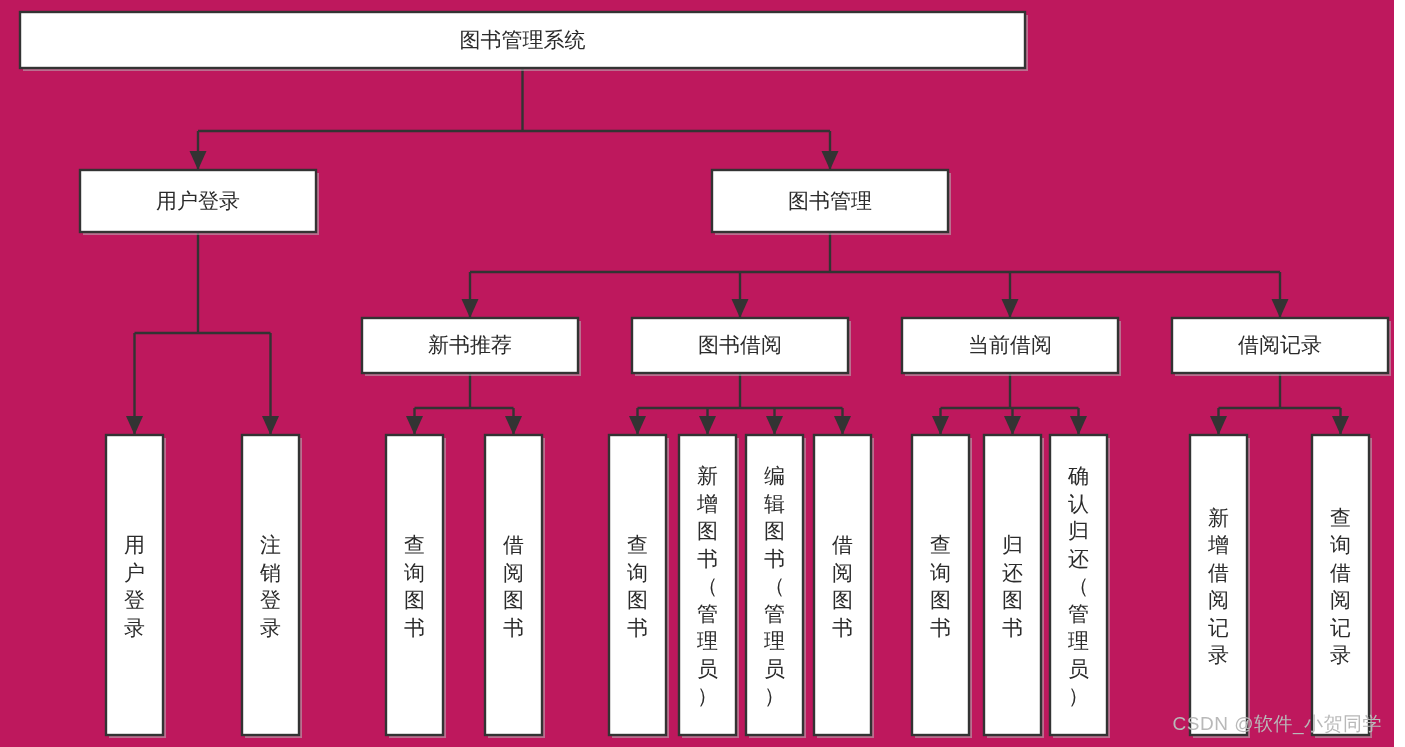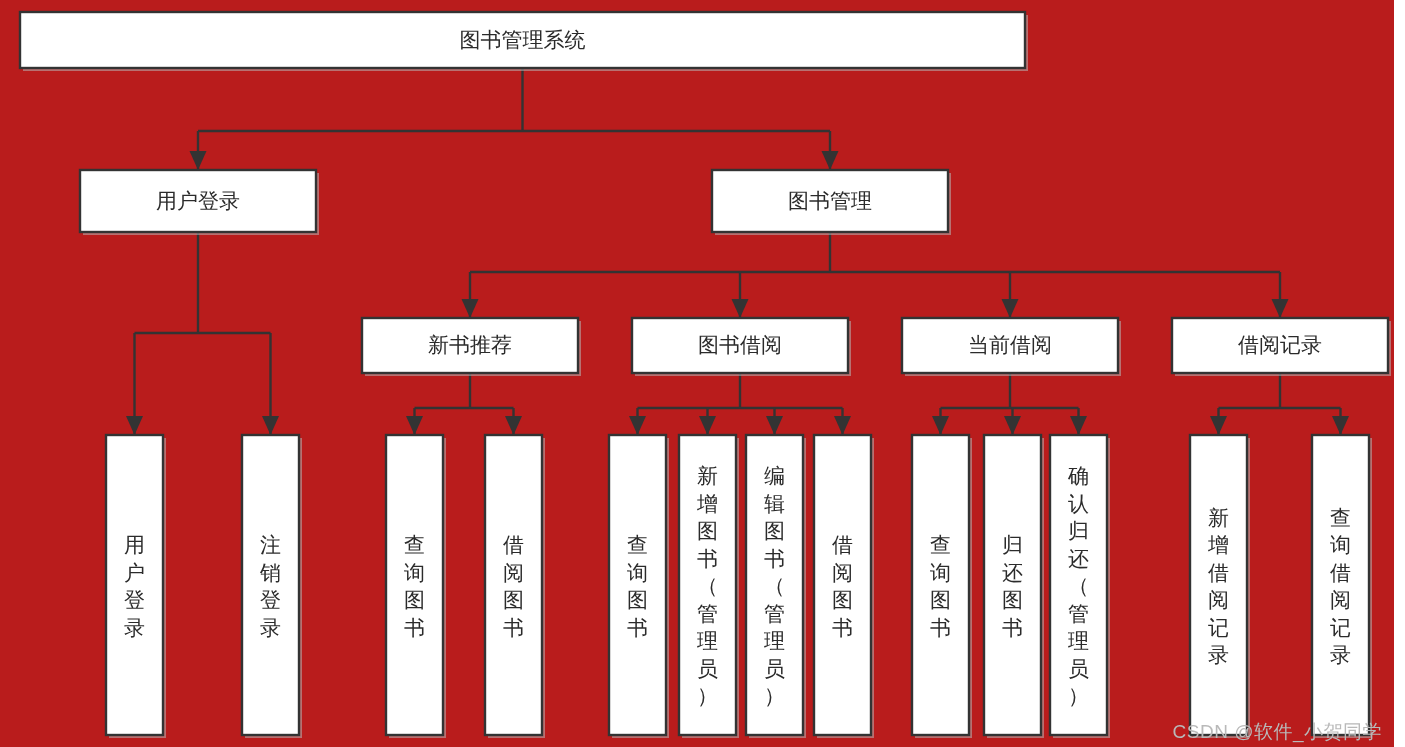--- a/index.html
+++ b/index.html
@@ -8,21 +8,21 @@
     padding: 0;
     background: #ffffff;
   }
   body {
     font-family: "Liberation Sans", "DejaVu Sans", sans-serif;
   }
   #diagram-root {
     position: relative;
     width: 1394px;
     height: 747px;
-    background: #b91c1c;
+    background: #be185d;
     overflow: hidden;
   }
   svg#tree-svg {
     position: absolute;
     left: 0;
     top: 0;
     width: 1405px;
     height: 747px;
     display: block;
   }
@@ -54,21 +54,21 @@
     fill: none;
     stroke-linecap: butt;
   }
   .arrow-head {
     fill: #333333;
     stroke: none;
   }
   .watermark-text {
     position: absolute;
     right: 12px;
-    bottom: 2px;
+    bottom: 10px;
     font-family: "Liberation Sans", "DejaVu Sans", sans-serif;
     font-size: 19px;
     color: #b9b9b9;
     white-space: nowrap;
     letter-spacing: 0.5px;
     user-select: none;
   }
 </style>
 </head>
 <body>

